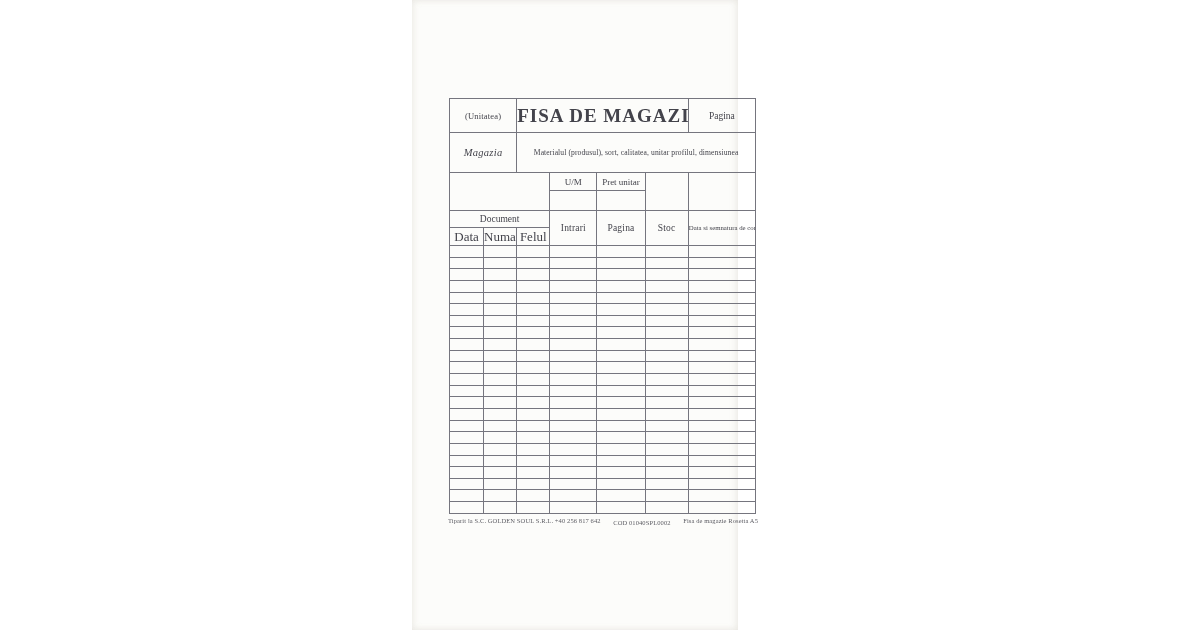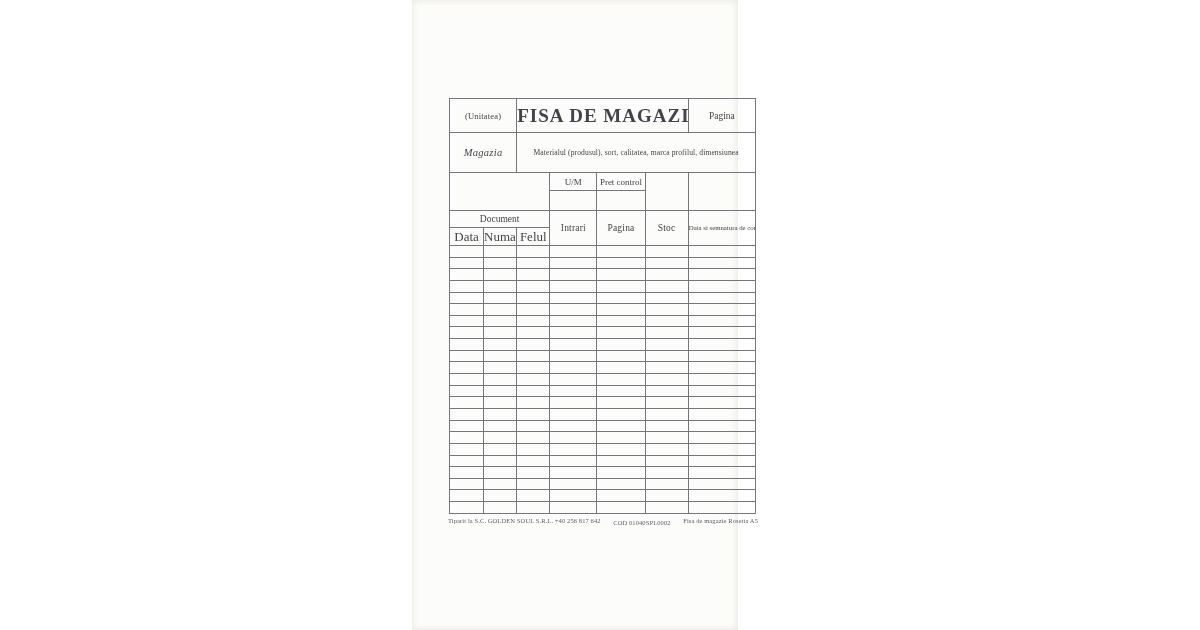--- a/index.html
+++ b/index.html
@@ -98,27 +98,27 @@
 
     <tbody>
       <tr class="r1">
         <td colspan="2" class="c-unit">(Unitatea)</td>
         <td colspan="4" class="c-title">FISA DE MAGAZIE</td>
         <td class="c-pagina">Pagina</td>
       </tr>
 
       <tr class="r2">
         <td colspan="2" class="c-magazia">Magazia</td>
-        <td colspan="5" class="c-material">Materialul (produsul), sort, calitatea, marca profilul, dimensiunea</td>
+        <td colspan="5" class="c-material">Materialul (produsul), sort, calitatea, unitar profilul, dimensiunea</td>
       </tr>
 
       <tr class="r3">
         <td colspan="3" rowspan="2"></td>
         <td class="c-um">U/M</td>
-        <td class="c-pret">Pret control</td>
+        <td class="c-pret">Pret unitar</td>
         <td rowspan="2"></td>
         <td rowspan="2"></td>
       </tr>
 
       <tr class="r4">
         <td></td>
         <td></td>
       </tr>
 
       <tr class="r5">

